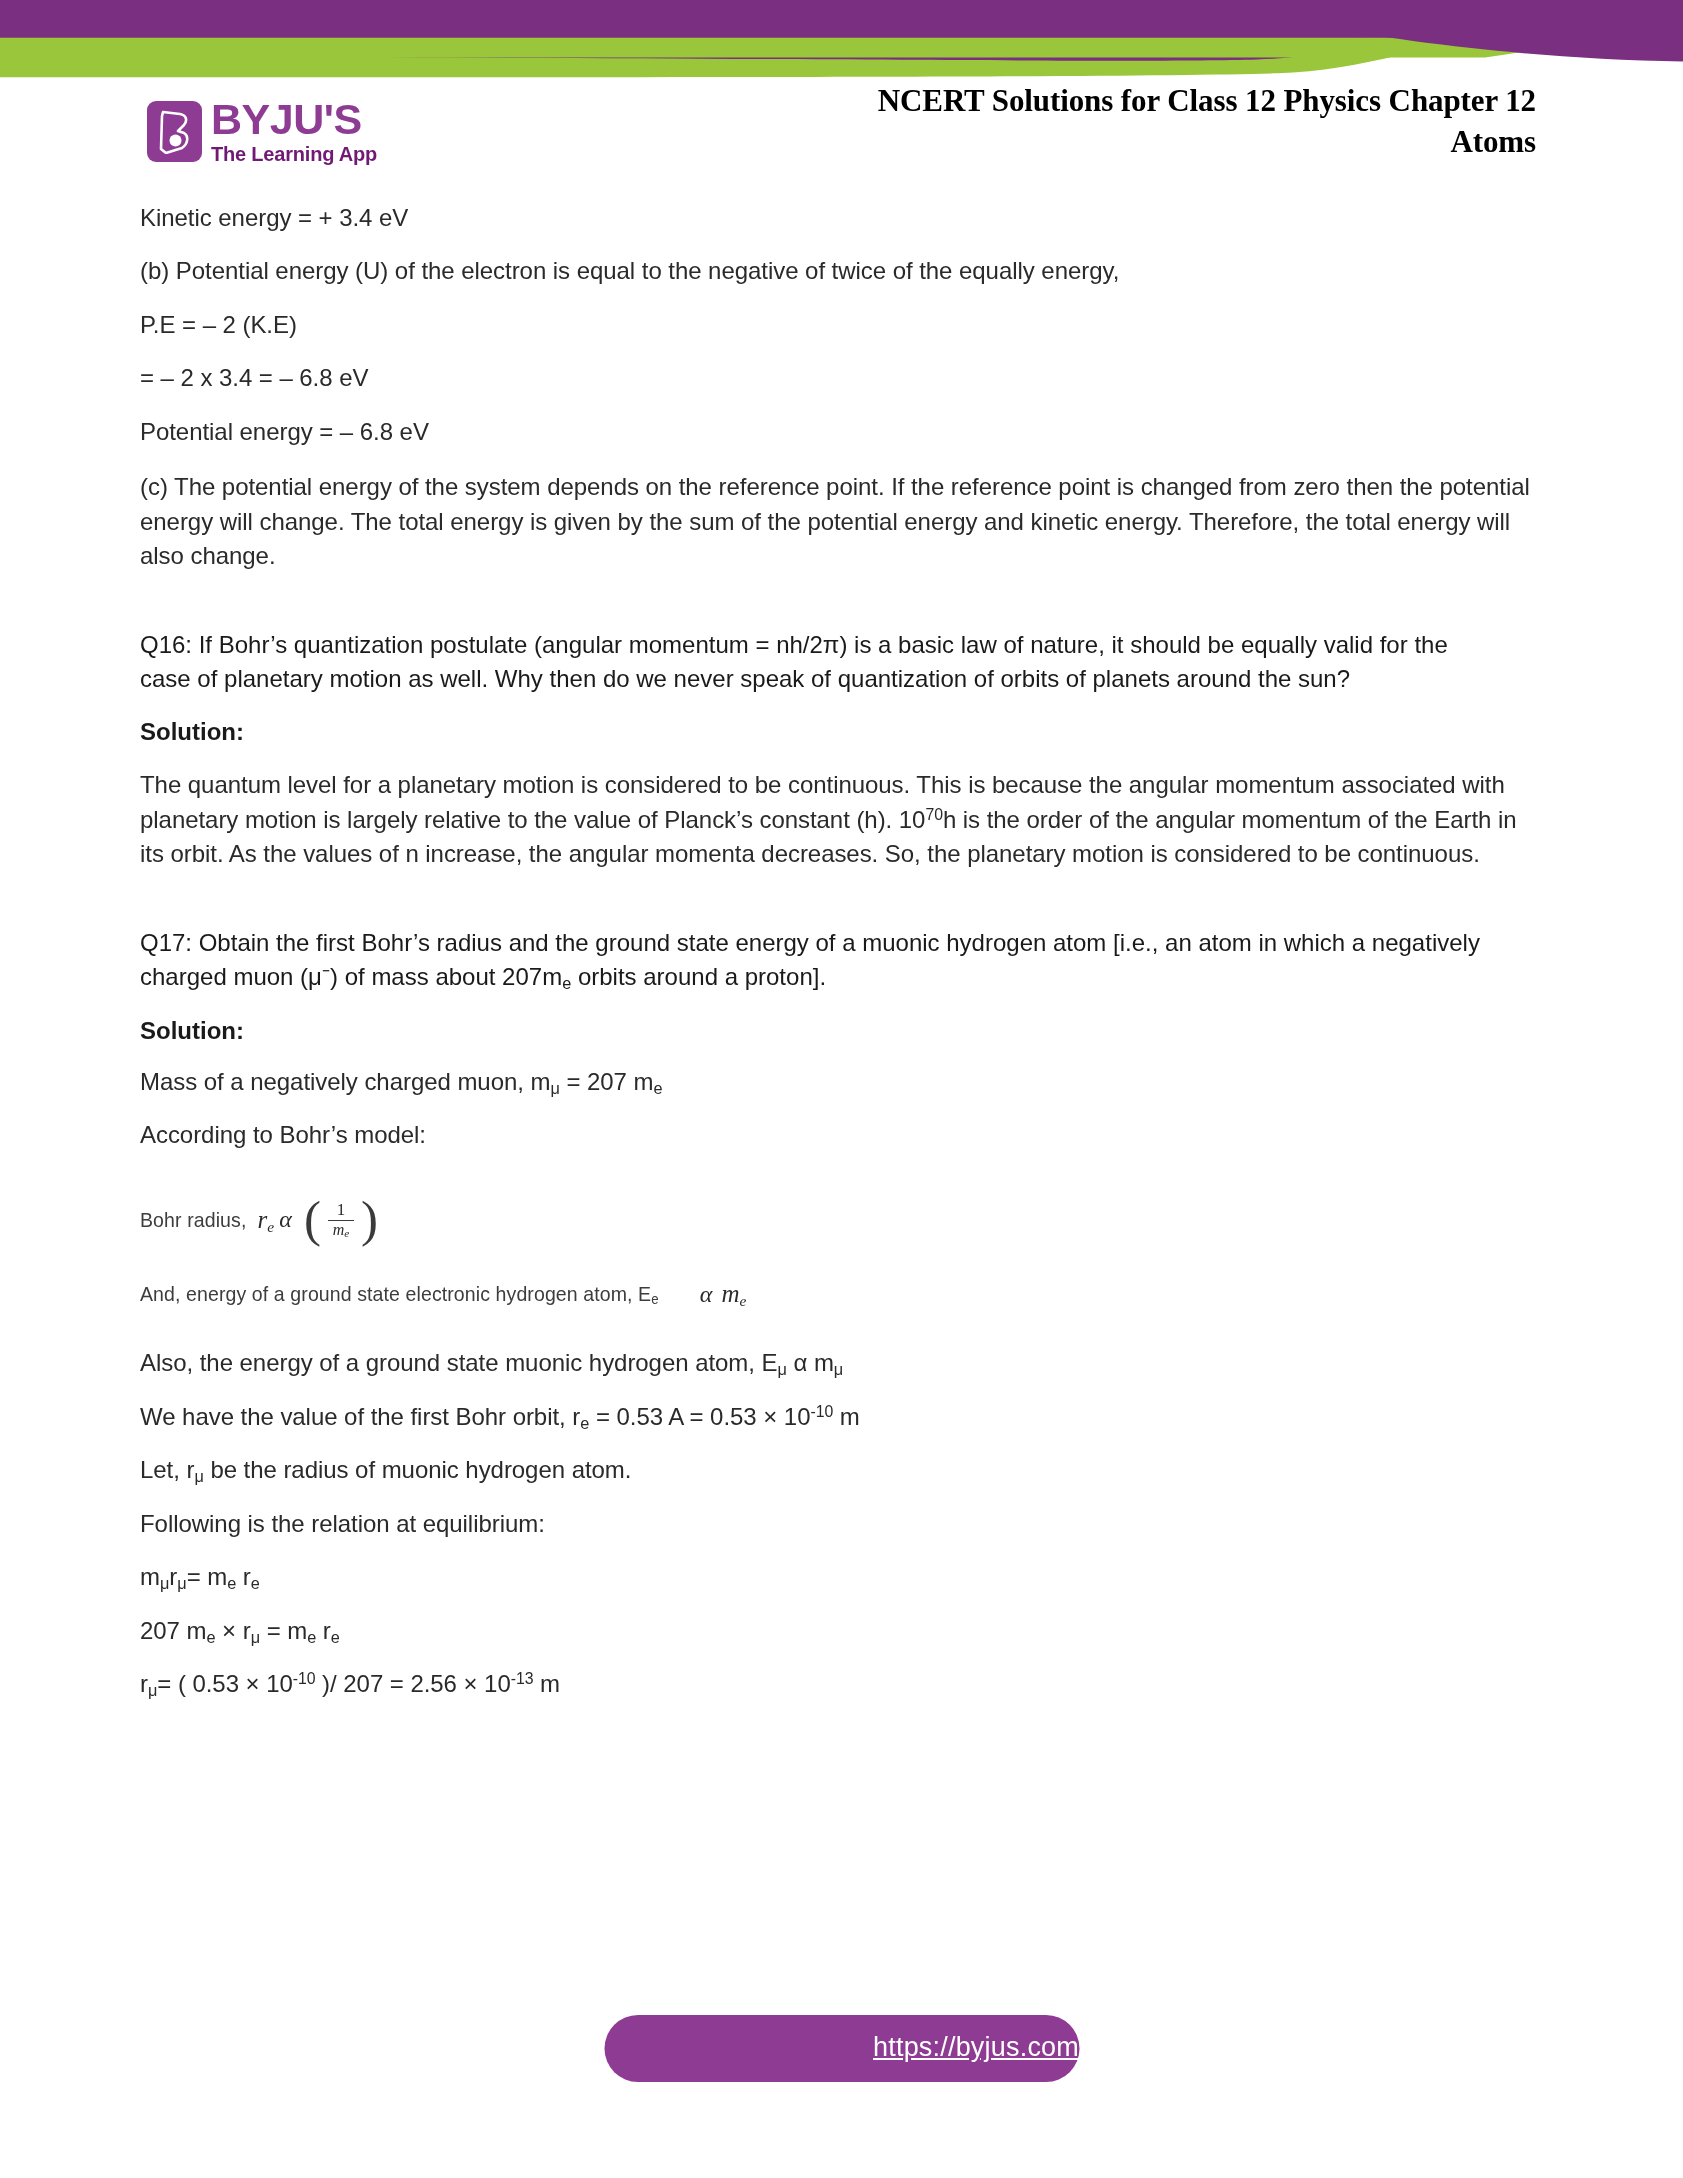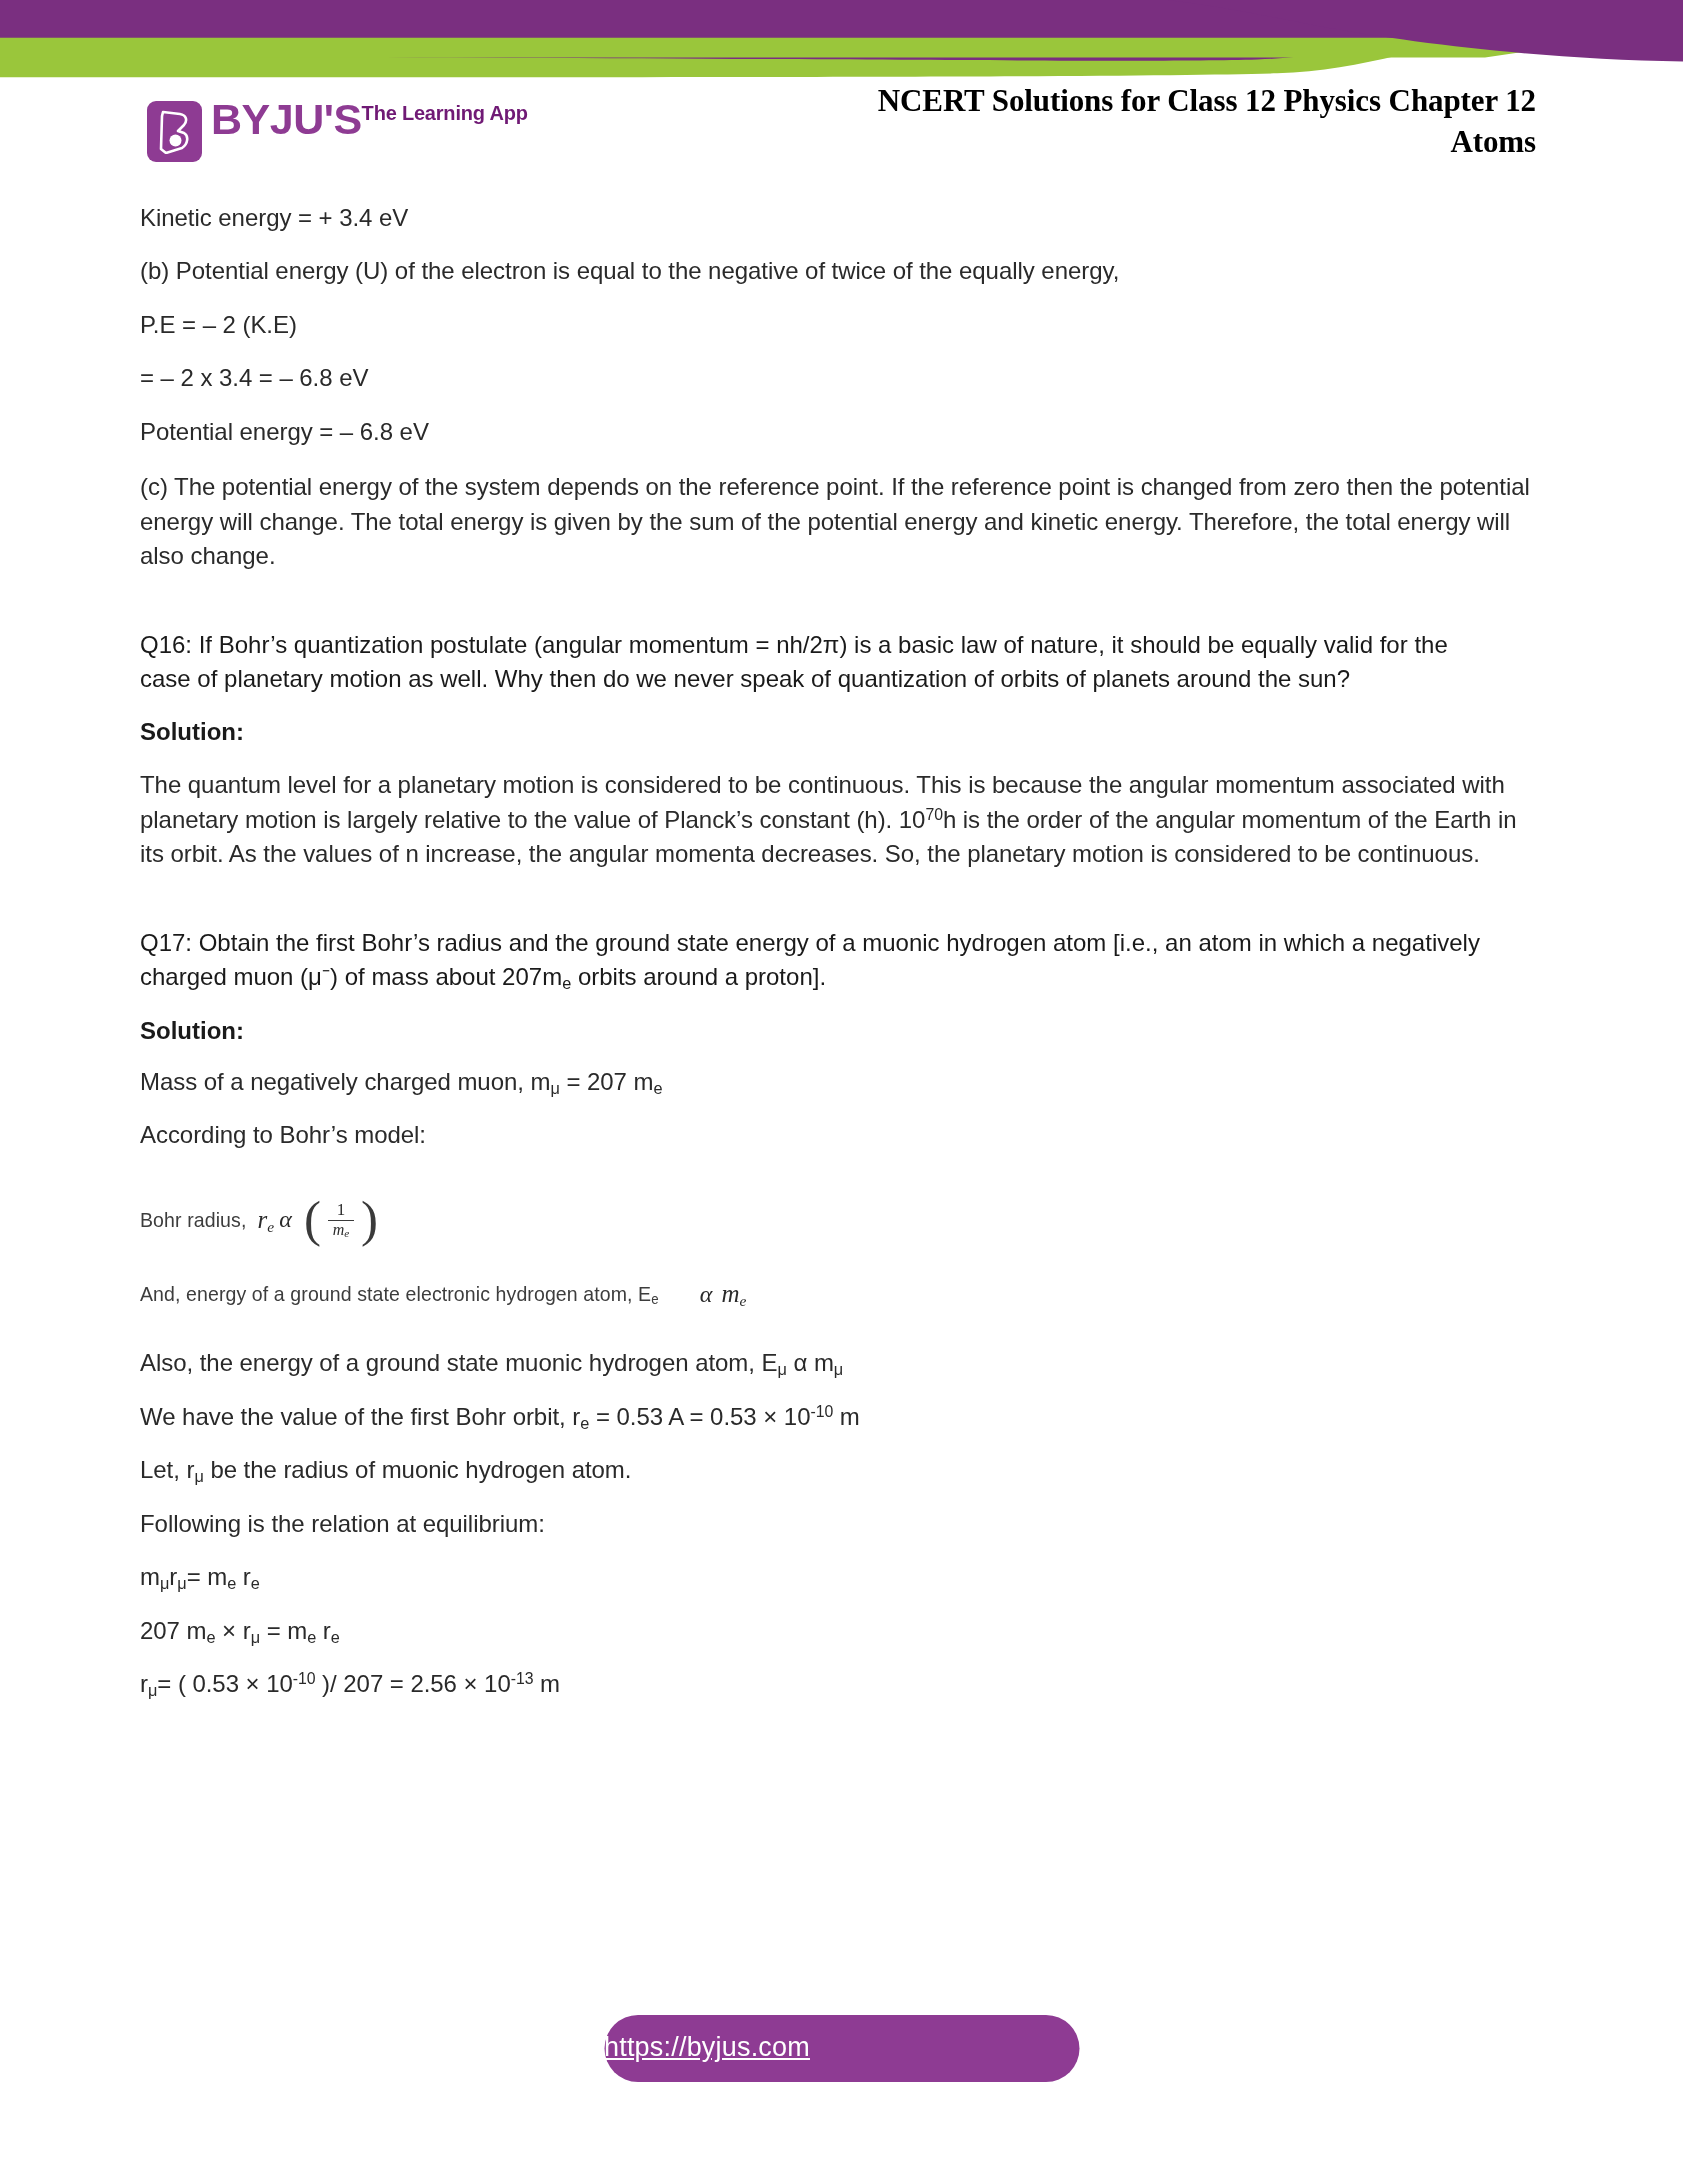--- a/index.html
+++ b/index.html
@@ -47,20 +47,21 @@
   .logo-mark .b-glyph {
     position: absolute;
     left: 11px;
     top: 9px;
     width: 33px;
     height: 44px;
   }
   .logo-text {
     margin-left: 9px;
     display: flex;
+    flex-direction: column;
     line-height: 1;
   }
   .logo-word {
     font-family: "Liberation Sans", sans-serif;
     font-weight: bold;
     font-size: 43px;
     letter-spacing: -0.5px;
     color: #8e3b93;
     line-height: 0.95;
   }
@@ -208,21 +209,21 @@
     position: absolute;
     left: 50%;
     transform: translateX(-50%);
     top: 2015px;
     background: #8e3b93;
     color: #ffffff;
     font-size: 27px;
     border-radius: 34px;
     padding: 17px 0 19px 0;
     width: 475px;
-    text-align: left;
+    text-align: right;
     font-family: "Liberation Sans", sans-serif;
     letter-spacing: 0.2px;
     border: none;
     cursor: pointer;
   }
 </style>
 </head>
 <body>
 
 <div class="header-banner">

